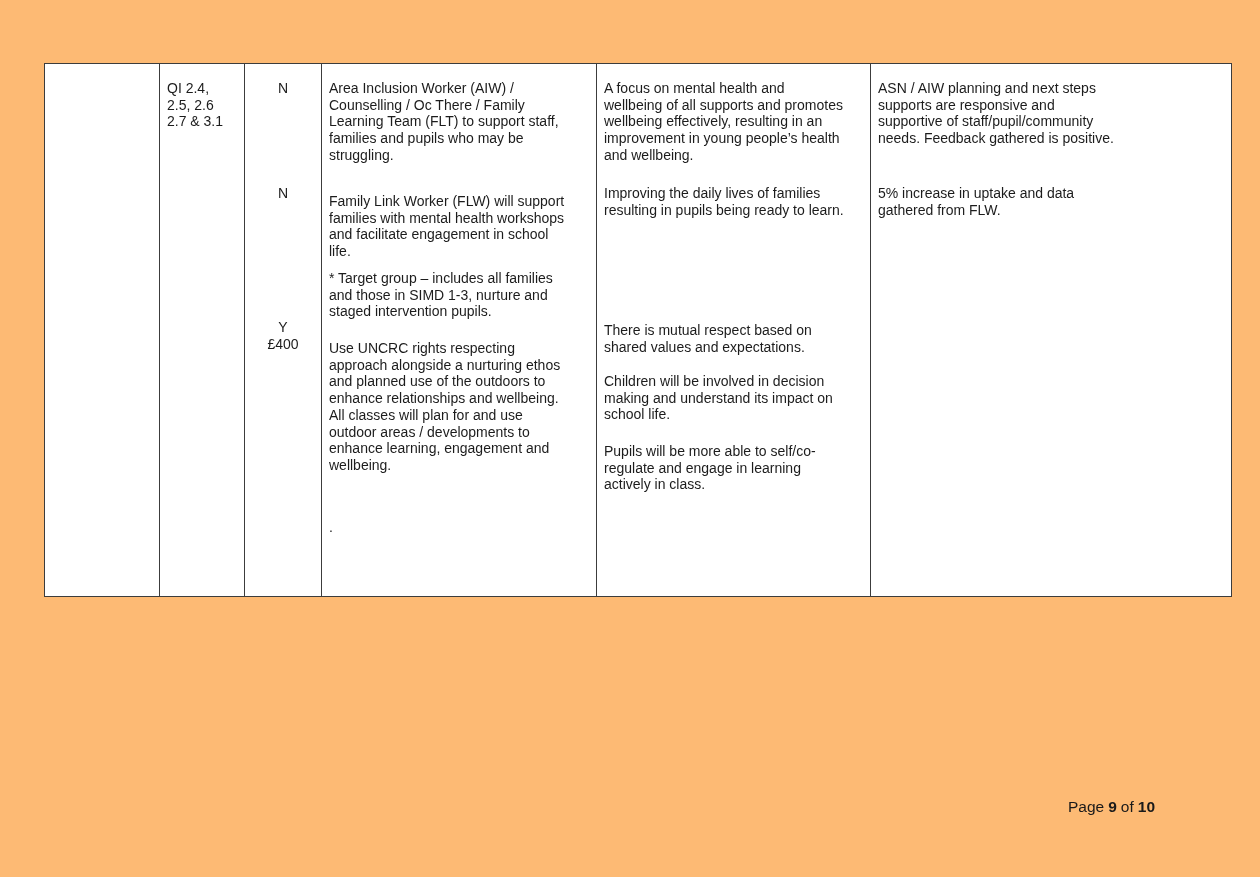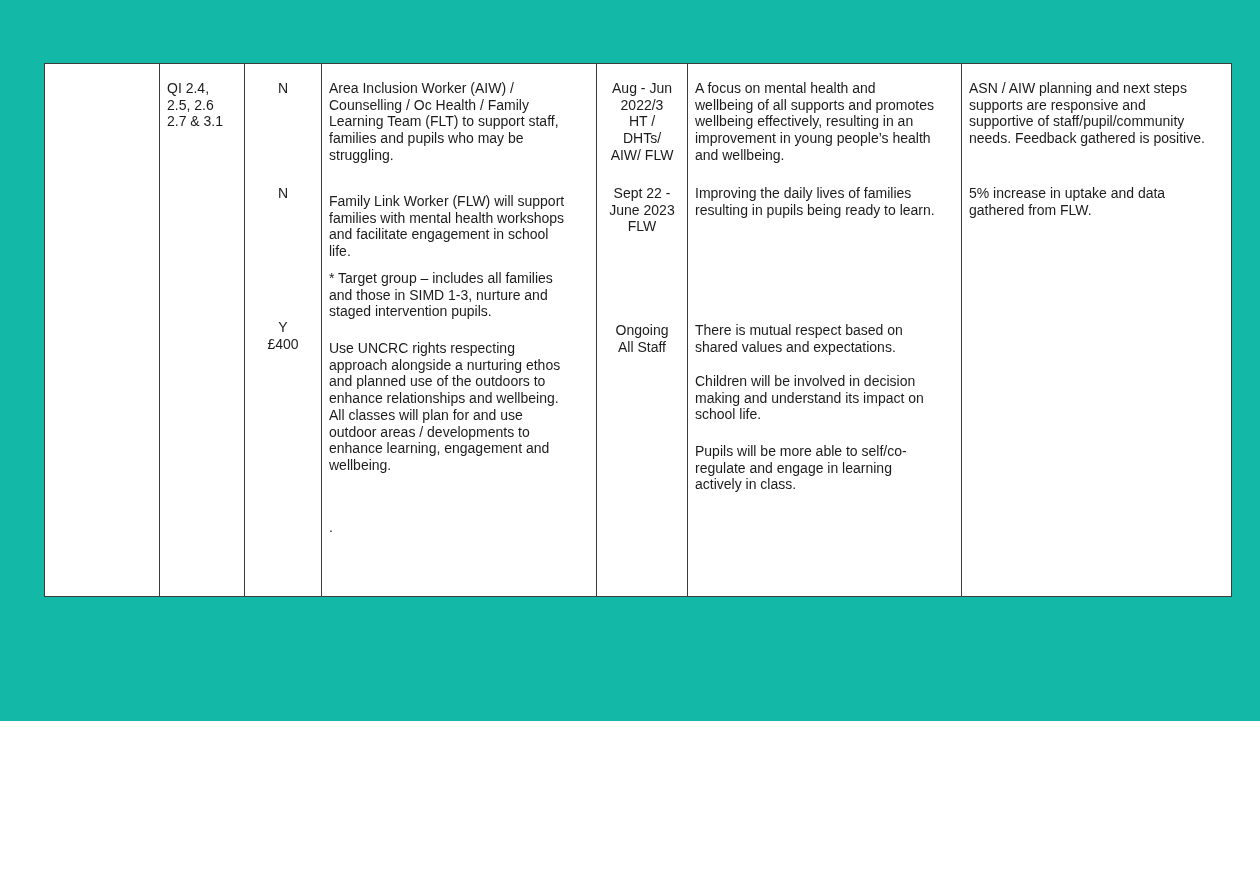--- a/index.html
+++ b/index.html
@@ -4,22 +4,22 @@
 <style>
   html, body {
     margin: 0;
     padding: 0;
     background: #ffffff;
     font-family: "Liberation Sans", sans-serif;
   }
   .page {
     position: relative;
     width: 1260px;
-    height: 721px;
-    background: #14b8a6;
+    height: 877px;
+    background: #fdba74;
     overflow: hidden;
   }
   .sip-table {
     position: absolute;
     left: 44px;
     top: 63px;
     width: 1188px;
     height: 534px;
     display: flex;
     box-sizing: border-box;
@@ -83,21 +83,21 @@
 
     <div class="cell c3 center">
       <p class="blk" style="top:16px">N</p>
       <p class="blk" style="top:121px">N</p>
       <p class="blk" style="top:255px">Y
 £400</p>
     </div>
 
     <div class="cell c4">
       <p class="blk" style="top:16px">Area Inclusion Worker (AIW) /
-Counselling / Oc Health / Family
+Counselling / Oc There / Family
 Learning Team (FLT) to support staff,
 families and pupils who may be
 struggling.</p>
       <p class="blk" style="top:129px">Family Link Worker (FLW) will support
 families with mental health workshops
 and facilitate engagement in school
 life.</p>
       <p class="blk" style="top:206px">* Target group – includes all families
 and those in SIMD 1-3, nurture and
 staged intervention pupils.</p>
@@ -105,32 +105,20 @@
 approach alongside a nurturing ethos
 and planned use of the outdoors to
 enhance relationships and wellbeing.
 All classes will plan for and use
 outdoor areas / developments to
 enhance learning, engagement and
 wellbeing.</p>
       <p class="blk" style="top:455px">.</p>
     </div>
 
-    <div class="cell c5 center">
-      <p class="blk" style="top:16px">Aug - Jun
-2022/3
-HT /
-DHTs/
-AIW/ FLW</p>
-      <p class="blk" style="top:121px">Sept 22 -
-June 2023
-FLW</p>
-      <p class="blk" style="top:258px">Ongoing
-All Staff</p>
-    </div>
 
     <div class="cell c6">
       <p class="blk" style="top:16px">A focus on mental health and
 wellbeing of all supports and promotes
 wellbeing effectively, resulting in an
 improvement in young people’s health
 and wellbeing.</p>
       <p class="blk" style="top:121px">Improving the daily lives of families
 resulting in pupils being ready to learn.</p>
       <p class="blk" style="top:258px">There is mutual respect based on

